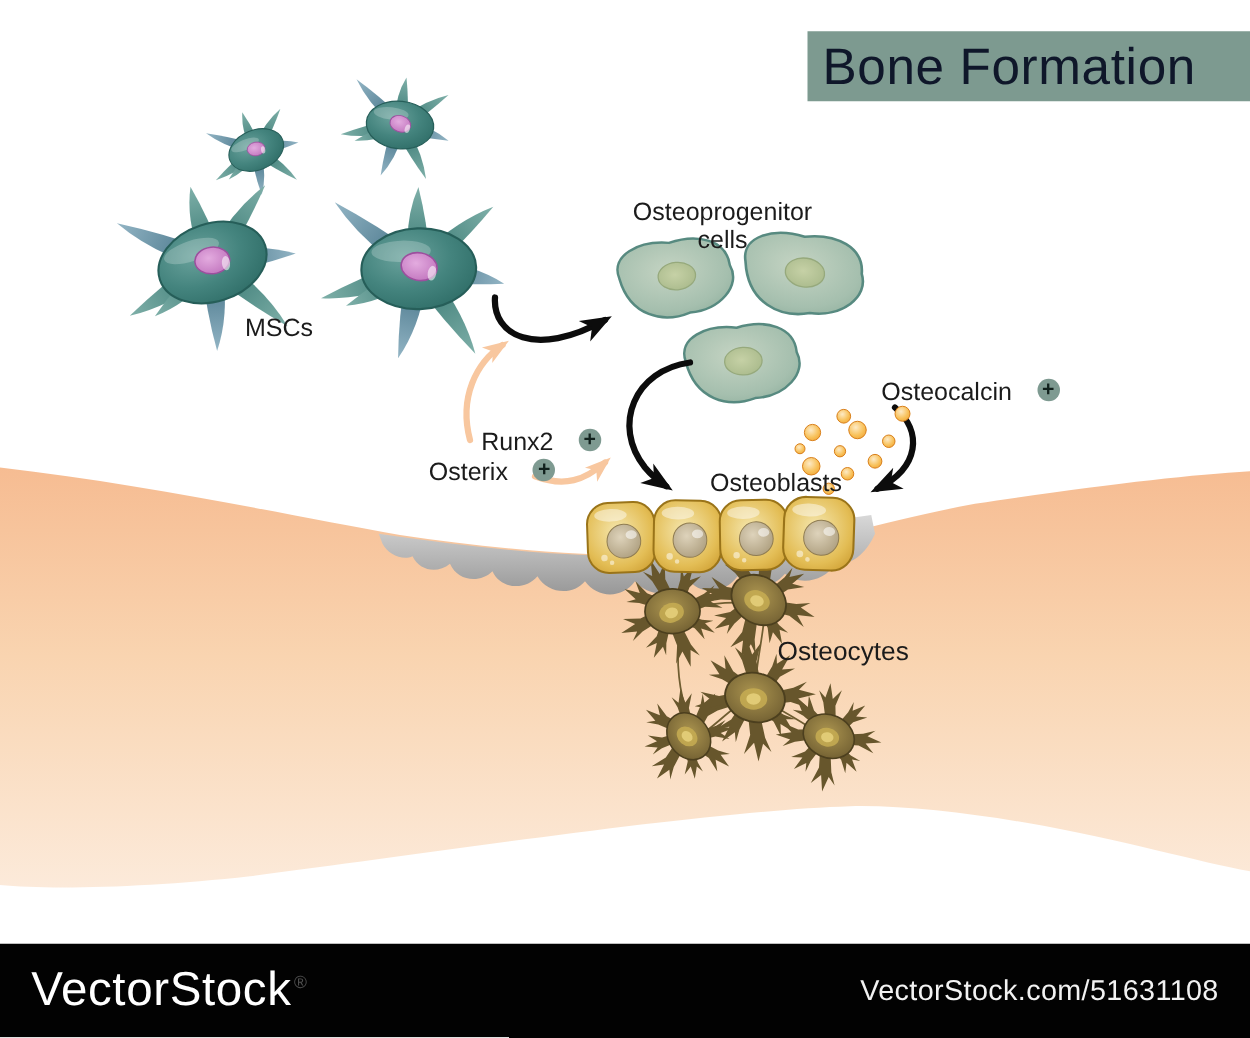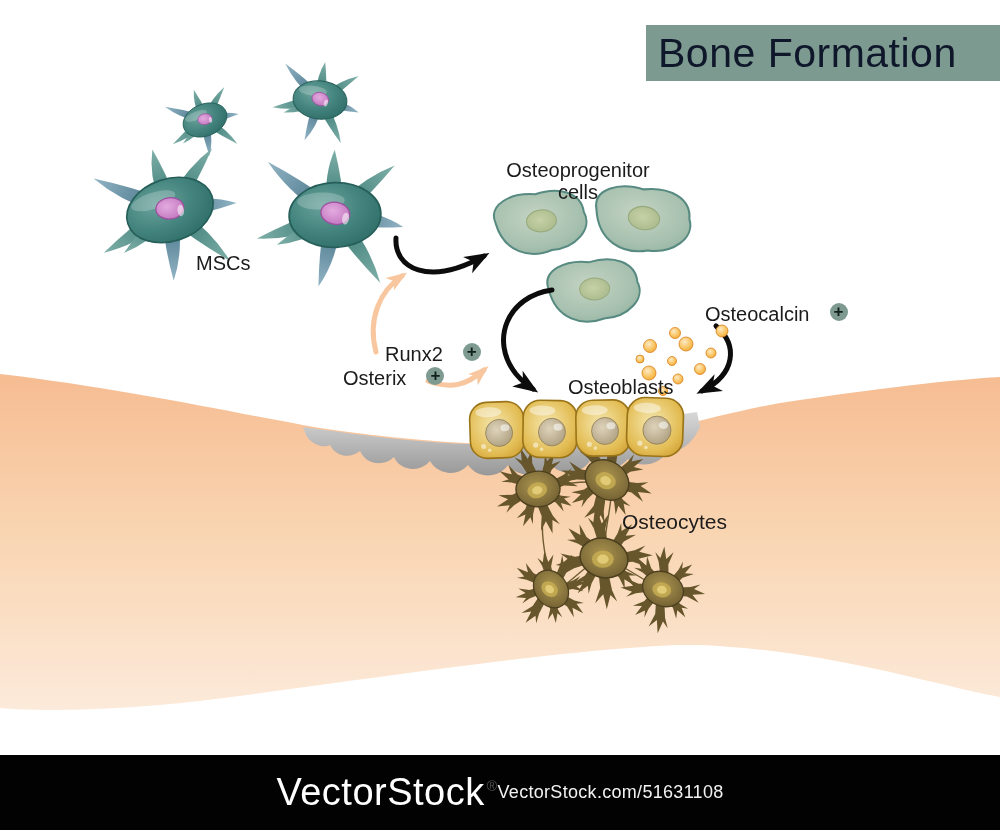--- a/index.html
+++ b/index.html
@@ -15,25 +15,25 @@
   .factor-row{position:absolute;display:flex;align-items:flex-start;gap:20px;font-size:20px;color:#1b1b1b;}
   .row-runx2{left:353px;top:343px;margin-left:32px;}
   .row-osterix{left:343px;top:367px;}
   .row-osteocalcin{left:705px;top:303px;}
   .plus-badge{width:18px;height:18px;border-radius:50%;background:#7e9a91;color:#10201c;
               display:flex;align-items:center;justify-content:center;font-size:17px;
               font-weight:bold;line-height:1;padding-bottom:1px;box-sizing:border-box;}
   .lbl-osteoblasts{left:568px;top:376px;font-size:20px;}
   .lbl-osteocytes{left:622px;top:510px;font-size:21px;}
   .footer{position:absolute;left:0;top:755px;width:1000px;height:75px;background:#020202;
-          display:flex;align-items:center;justify-content:center;
+          display:flex;align-items:center;justify-content:space-between;
           padding:0 25px;box-sizing:border-box;}
   .brand{color:#ffffff;font-size:38px;letter-spacing:0.5px;}
   .brand sup{font-size:14px;opacity:0.3;margin-left:2px;}
-  .wm-url{color:#f2f2f2;font-size:18px;letter-spacing:0.3px;}
+  .wm-url{color:#f2f2f2;font-size:23px;letter-spacing:0.3px;}
 </style>
 </head>
 <body>
 
 <div class="stage">
 
   <svg class="diagram-svg" width="1000" height="755" viewBox="0 0 1000 755">
     <defs>
       <linearGradient id="gBone" x1="0" y1="0" x2="0" y2="1">
         <stop offset="0" stop-color="#f6bc92"></stop>

